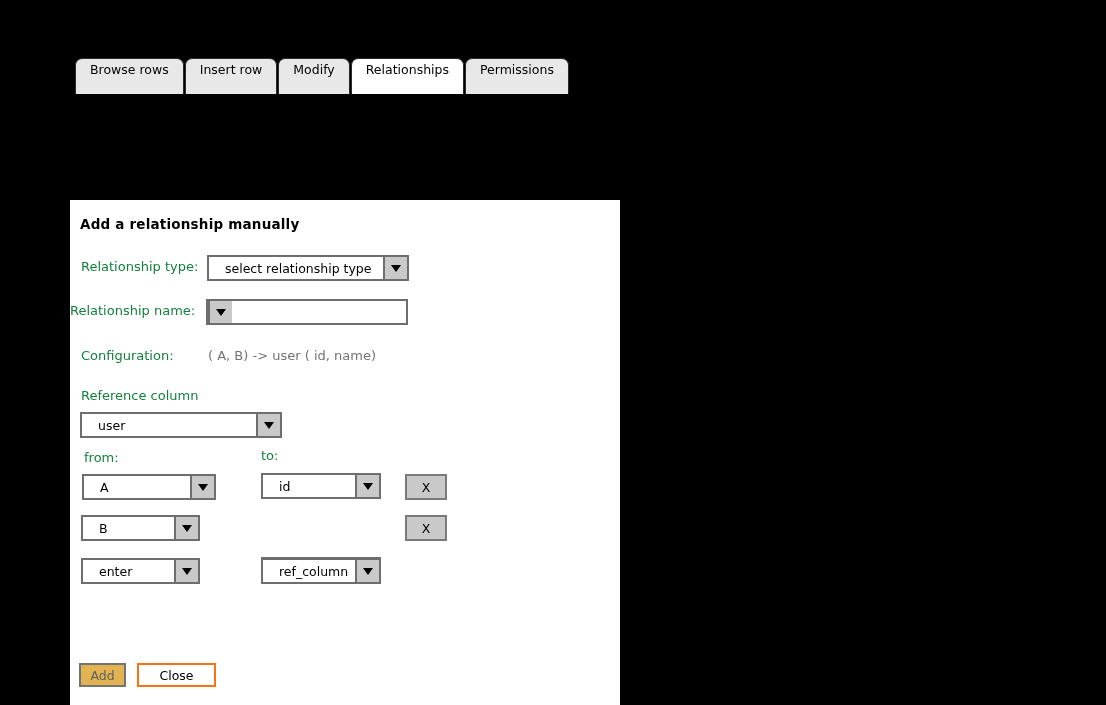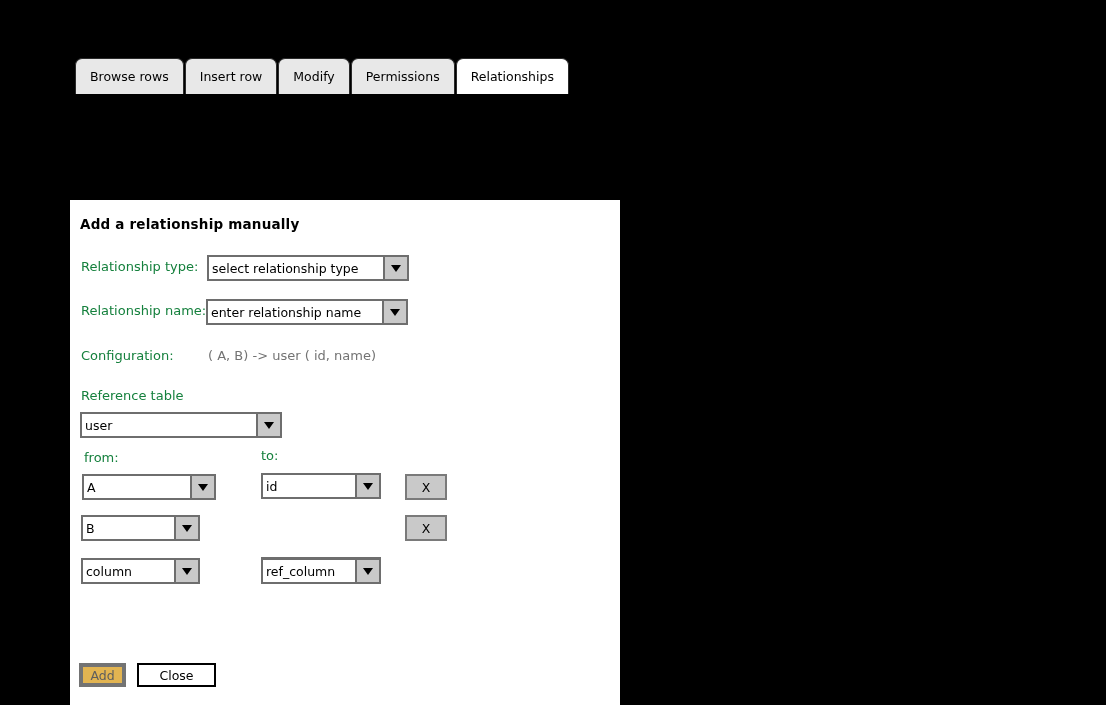--- a/index.html
+++ b/index.html
@@ -26,21 +26,21 @@
   }
   .tab {
     height: 36px;
     box-sizing: border-box;
     background: #e8e8e8;
     border: 1px solid #2a2a2a;
     border-bottom: none;
     border-radius: 7px 7px 0 0;
     padding: 17px 14px;
     display: flex;
-    align-items: center;
+    align-items: flex-end;
     justify-content: center;
     font-size: 12.5px;
     color: #000;
     margin-right: 1px;
     white-space: nowrap;
     position: relative;
   }
   .tab.active {
     background: #ffffff;
     z-index: 3;
@@ -96,21 +96,21 @@
     height: 26px;
     border: 2px solid #6e6e6e;
     background: #ffffff;
     display: flex;
     align-items: stretch;
   }
   .sel .sel-value {
     flex: 1 1 auto;
     display: flex;
     align-items: center;
-    padding-left: 3px;
+    padding-left: 16px;
     font-size: 12.5px;
     color: #000;
     overflow: hidden;
     white-space: nowrap;
   }
   .sel .sel-arrow {
     flex: 0 0 22px;
     background: #c9c9c9;
     border-left: 2px solid #6e6e6e;
     display: flex;
@@ -145,74 +145,73 @@
     position: absolute;
     box-sizing: border-box;
     height: 24px;
     display: flex;
     align-items: center;
     justify-content: center;
     font-size: 12.5px;
   }
   .btn.primary {
     background: #e2b451;
-    border: 4px solid #737373;
+    border: 2px solid #737373;
     color: #5e5e5e;
   }
   .btn.secondary {
     background: #ffffff;
-    border: 2px solid #000000;
+    border: 2px solid #f97316;
     color: #000;
   }
 </style>
 </head>
 <body>
 
 <div id="tab-bar">
   <div class="tab">
       <span>Browse rows</span>
     </div>
   <div class="tab">
       <span>Insert row</span>
     </div>
   <div class="tab">
       <span>Modify</span>
     </div>
-  <div class="tab">
-      <span>Permissions</span>
-    </div>
   <div class="tab active">
       <span>Relationships</span>
+    </div>
+  <div class="tab">
+      <span>Permissions</span>
     </div>
 </div>
 
 <div id="dialog">
 
   <div id="dialog-title">Add a relationship manually</div>
 
   <div class="field-label" style="left:11px; top:59px;">Relationship type:</div>
   <div class="sel" style="left:137px; top:55px; width:202px;">
     <div class="sel-value">select relationship type</div>
     <div class="sel-arrow">
         <span class="arrow-glyph"></span>
       </div>
   </div>
 
-  <div class="field-label" style="left:11px; top:103px;text-align:center;">Relationship name:</div>
+  <div class="field-label" style="left:0; top:103px;text-align:center;">Relationship name:</div>
   <div class="sel" style="left:136px; top:99px; width:202px;">
-    <div class="sel-value">enter relationship name</div>
     <div class="sel-arrow">
         <span class="arrow-glyph"></span>
       </div>
   </div>
 
   <div class="field-label" style="left:11px; top:148px;">Configuration:</div>
   <div class="static-text" style="left:138px; top:148px;">( A, B) -&gt; user ( id, name)</div>
 
-  <div class="field-label" style="left:11px; top:188px;">Reference table</div>
+  <div class="field-label" style="left:11px; top:188px;">Reference column</div>
   <div class="sel" style="left:10px; top:212px; width:202px;">
     <div class="sel-value">user</div>
     <div class="sel-arrow">
         <span class="arrow-glyph"></span>
       </div>
   </div>
 
   <div class="field-label" style="left:14px; top:250px;">from:</div>
   <div class="field-label" style="left:191px; top:248px;">to:</div>
 
@@ -247,21 +246,21 @@
           <span class="arrow-glyph"></span>
         </div>
     </div>
     <div class="x-btn" style="left:335px; top:315px;">
         <span>X</span>
       </div>
   </div>
 
   <div>
     <div class="sel" style="left:11px; top:358px; width:119px;">
-      <div class="sel-value">column</div>
+      <div class="sel-value">enter</div>
       <div class="sel-arrow">
           <span class="arrow-glyph"></span>
         </div>
     </div>
     <div class="sel" style="left:191px; top:358px; width:120px;">
       <div class="sel-value">ref_column</div>
       <div class="sel-arrow">
           <span class="arrow-glyph"></span>
         </div>
     </div>

